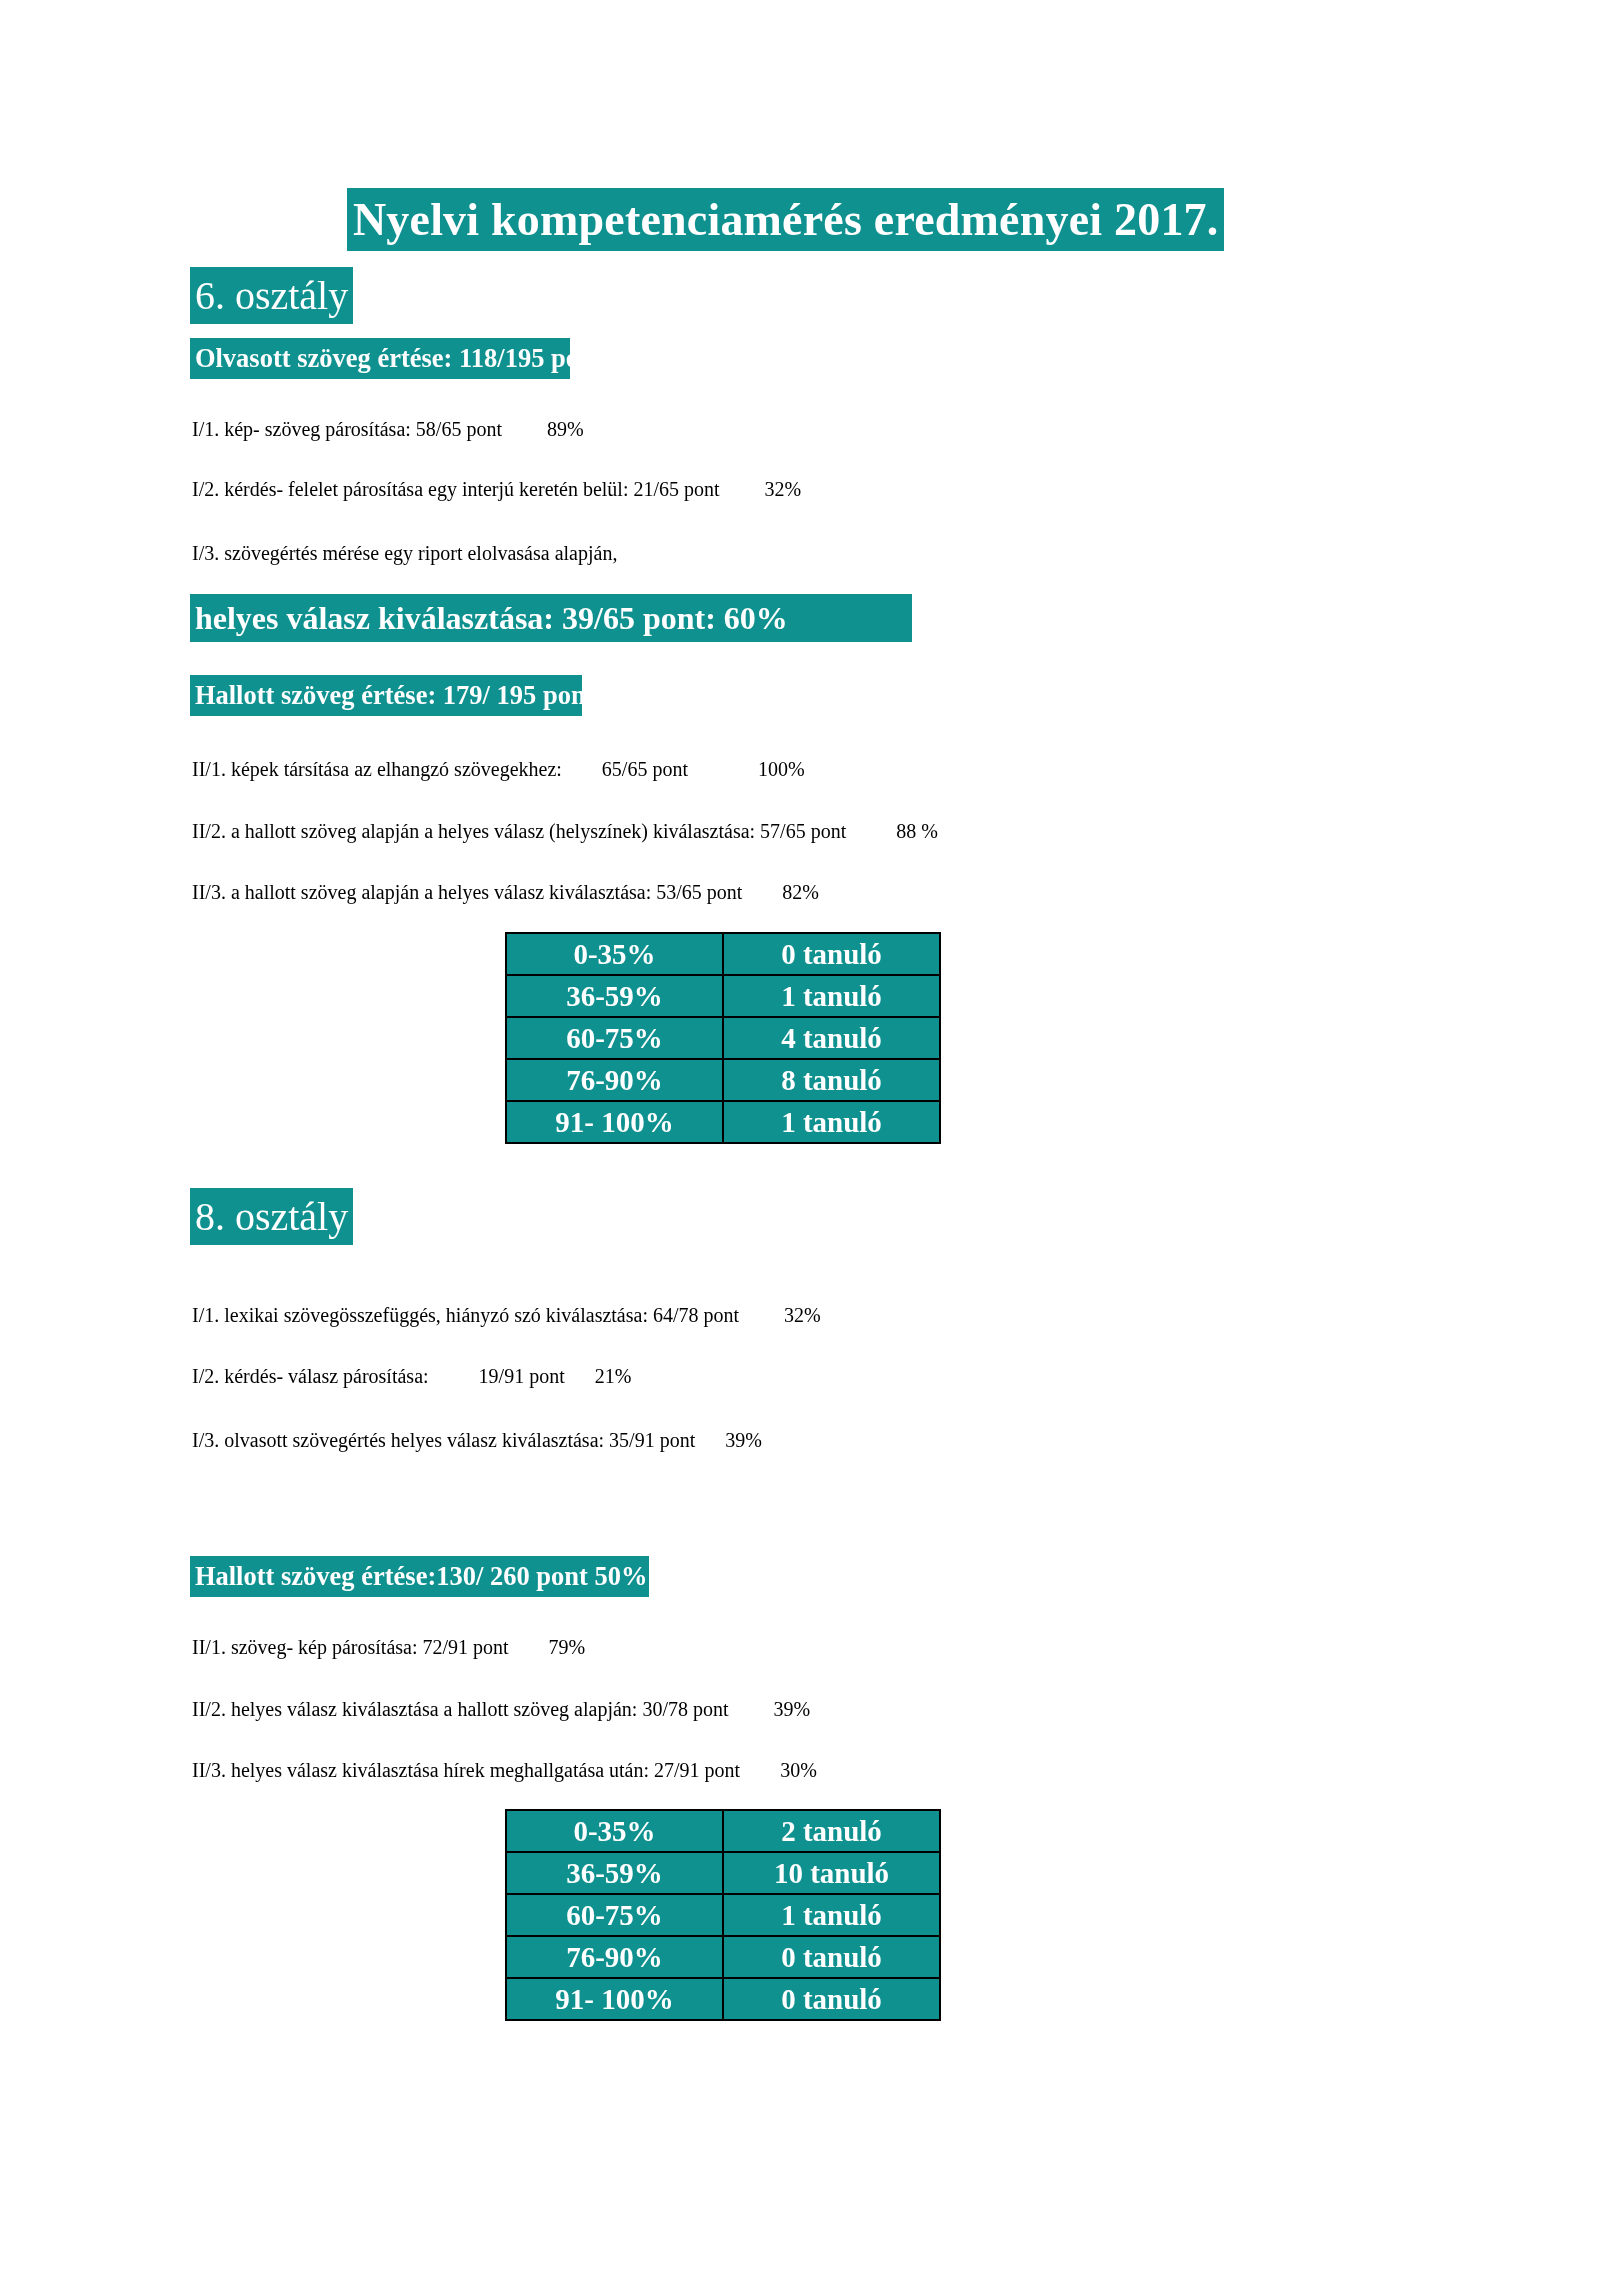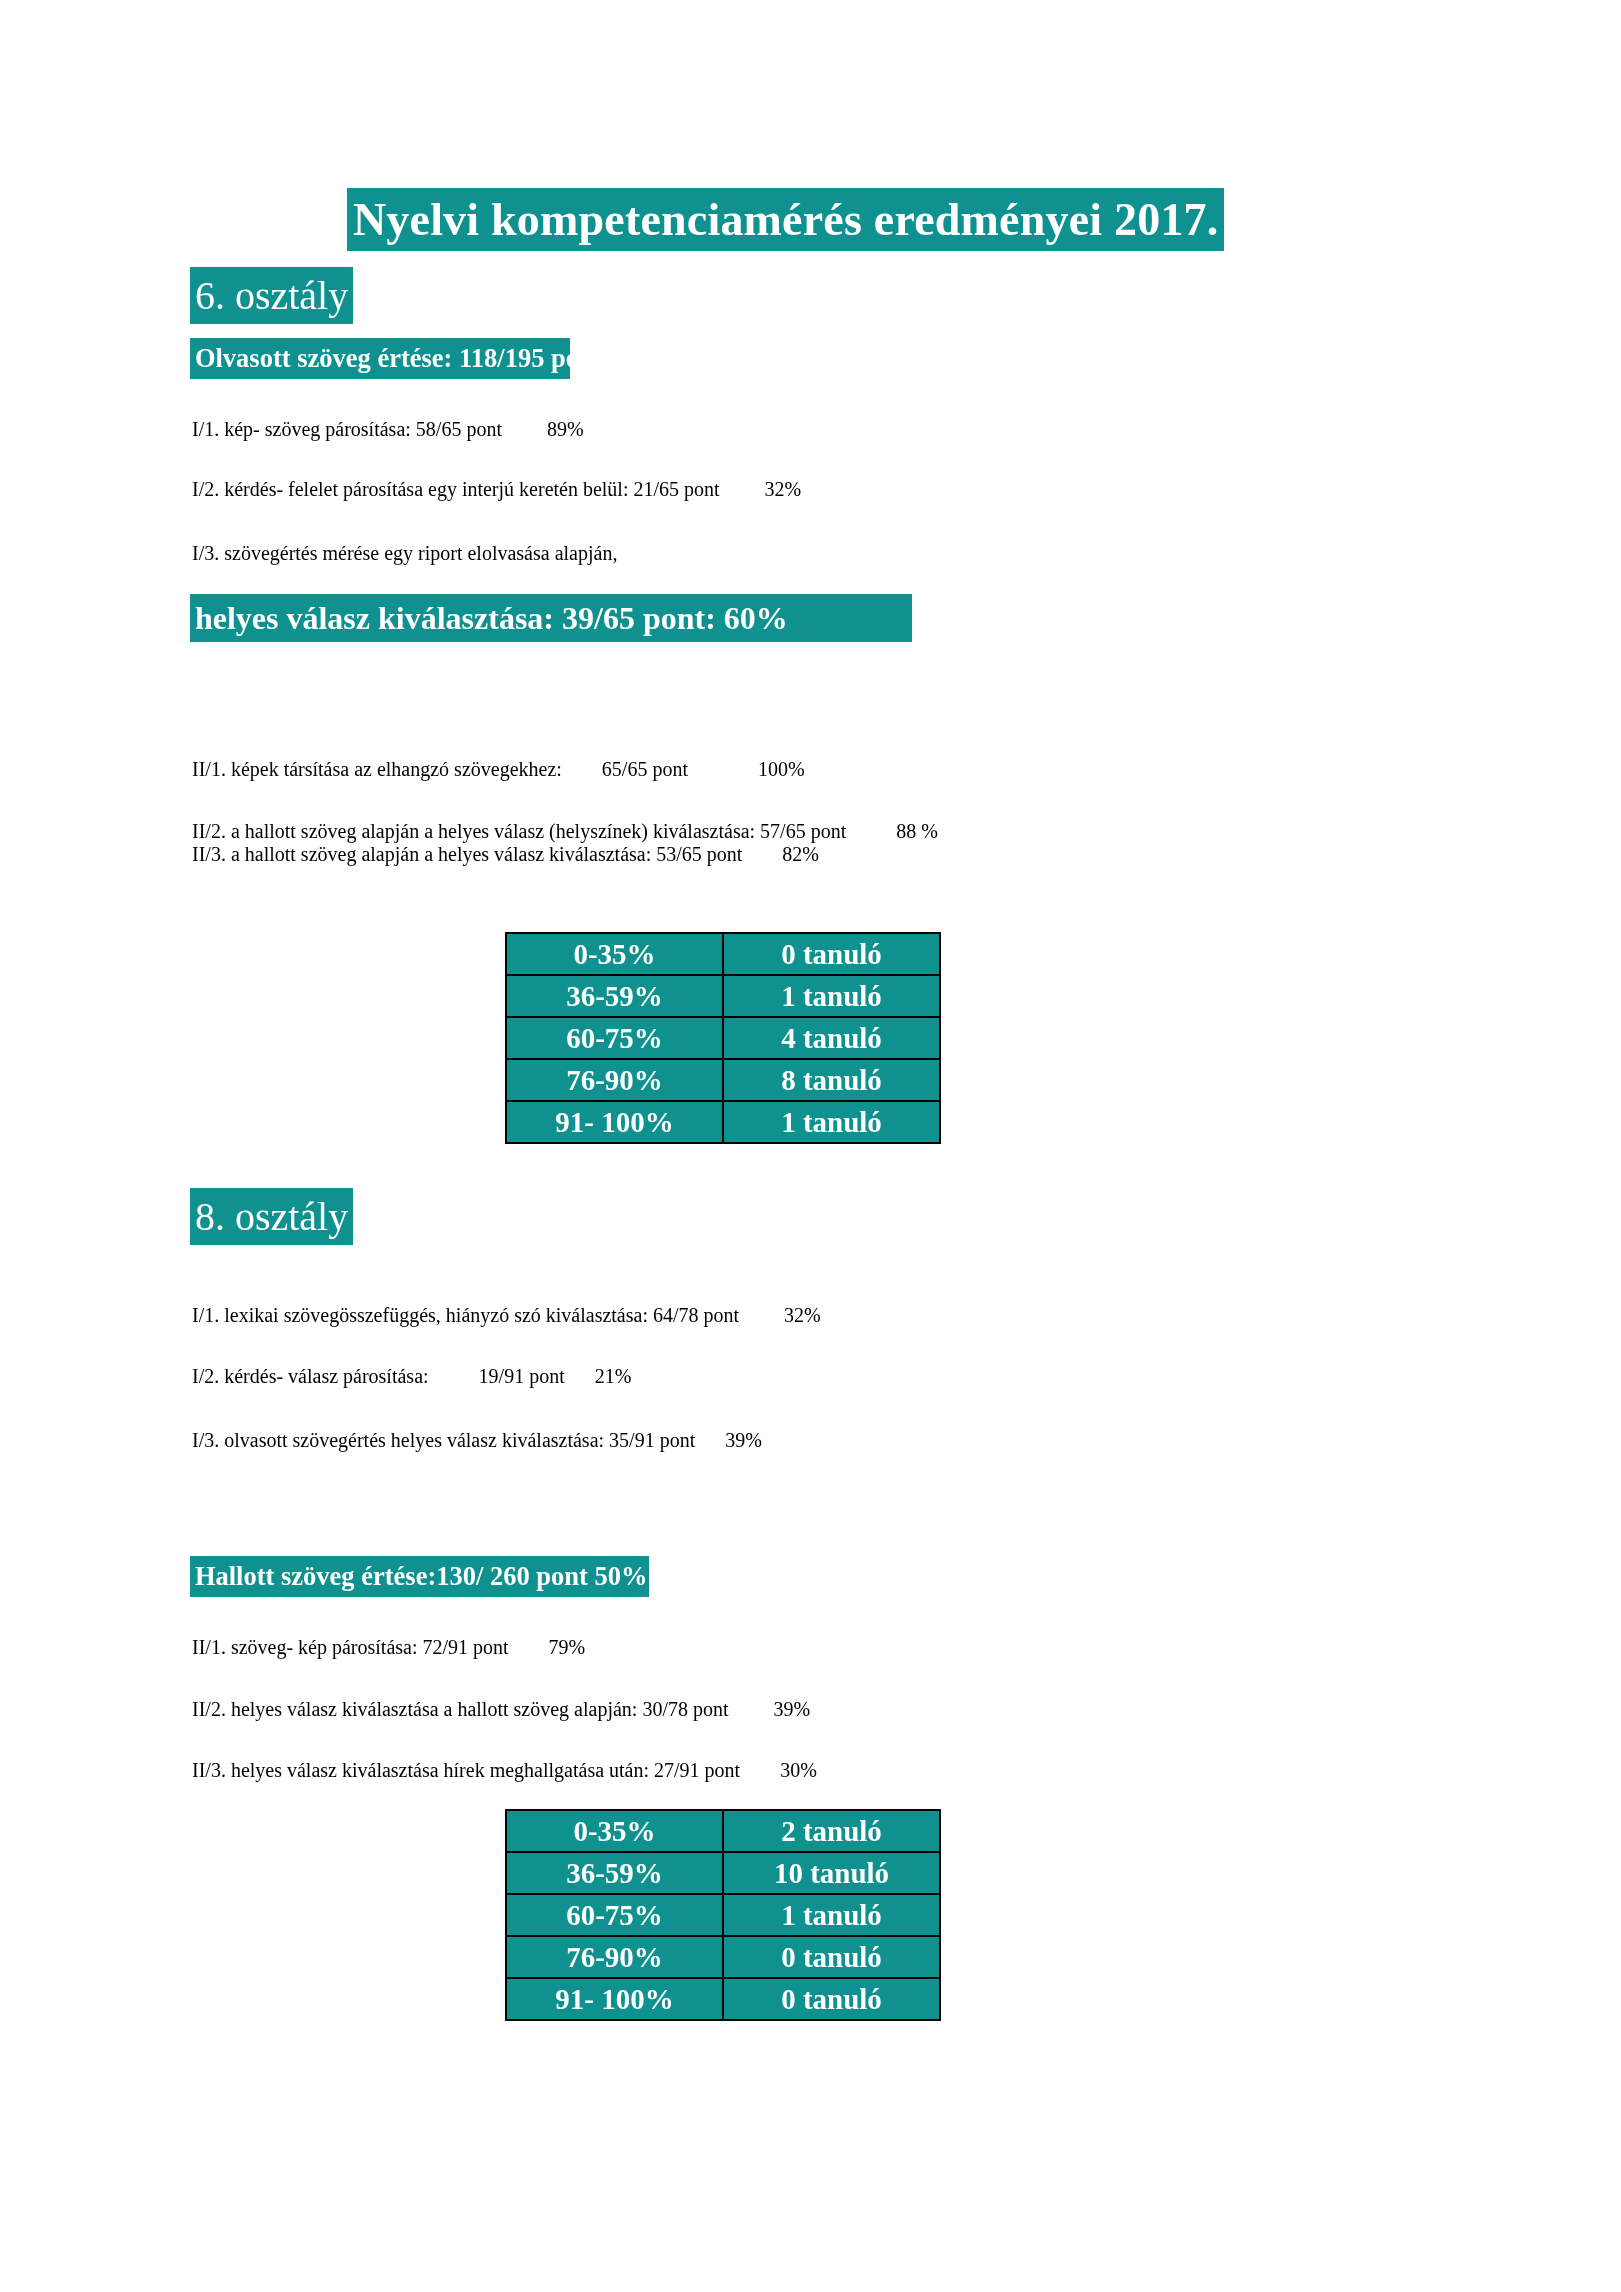--- a/index.html
+++ b/index.html
@@ -103,26 +103,27 @@
   <div class="hl-bar" style="top:338px; width:380px;">Olvasott szöveg értése: 118/195 pont         61%</div>
 
   <div class="body-line" style="top:412px;">I/1. kép- szöveg párosítása: 58/65 pont         89%</div>
 
   <div class="body-line" style="top:472px;">I/2. kérdés- felelet párosítása egy interjú keretén belül: 21/65 pont         32%</div>
 
   <div class="body-line" style="top:536px;">I/3. szövegértés mérése egy riport elolvasása alapján,</div>
 
   <div class="hl-bar big" style="top:594px; width:722px;">helyes válasz kiválasztása: 39/65 pont:              60%</div>
 
+  <div class="hl-bar" style="top:675px; width:392px;">Hallott szöveg értése: 179/ 195 pont         92%</div>
 
   <div class="body-line" style="top:752px;">II/1. képek társítása az elhangzó szövegekhez:        65/65 pont              100%</div>
 
   <div class="body-line" style="top:814px;">II/2. a hallott szöveg alapján a helyes válasz (helyszínek) kiválasztása: 57/65 pont          88 %</div>
 
-  <div class="body-line" style="top:837px;">II/3. a hallott szöveg alapján a helyes válasz kiválasztása: 53/65 pont        82%</div>
+  <div class="body-line" style="top:875px;">II/3. a hallott szöveg alapján a helyes válasz kiválasztása: 53/65 pont        82%</div>
 
   <table class="dist-table" style="top:932px;">
     <tbody>
       <tr>
         <td class="col-range">0-35%</td>
         <td class="col-count">0 tanuló</td>
       </tr>
       <tr>
         <td class="col-range">36-59%</td>
         <td class="col-count">1 tanuló</td>

